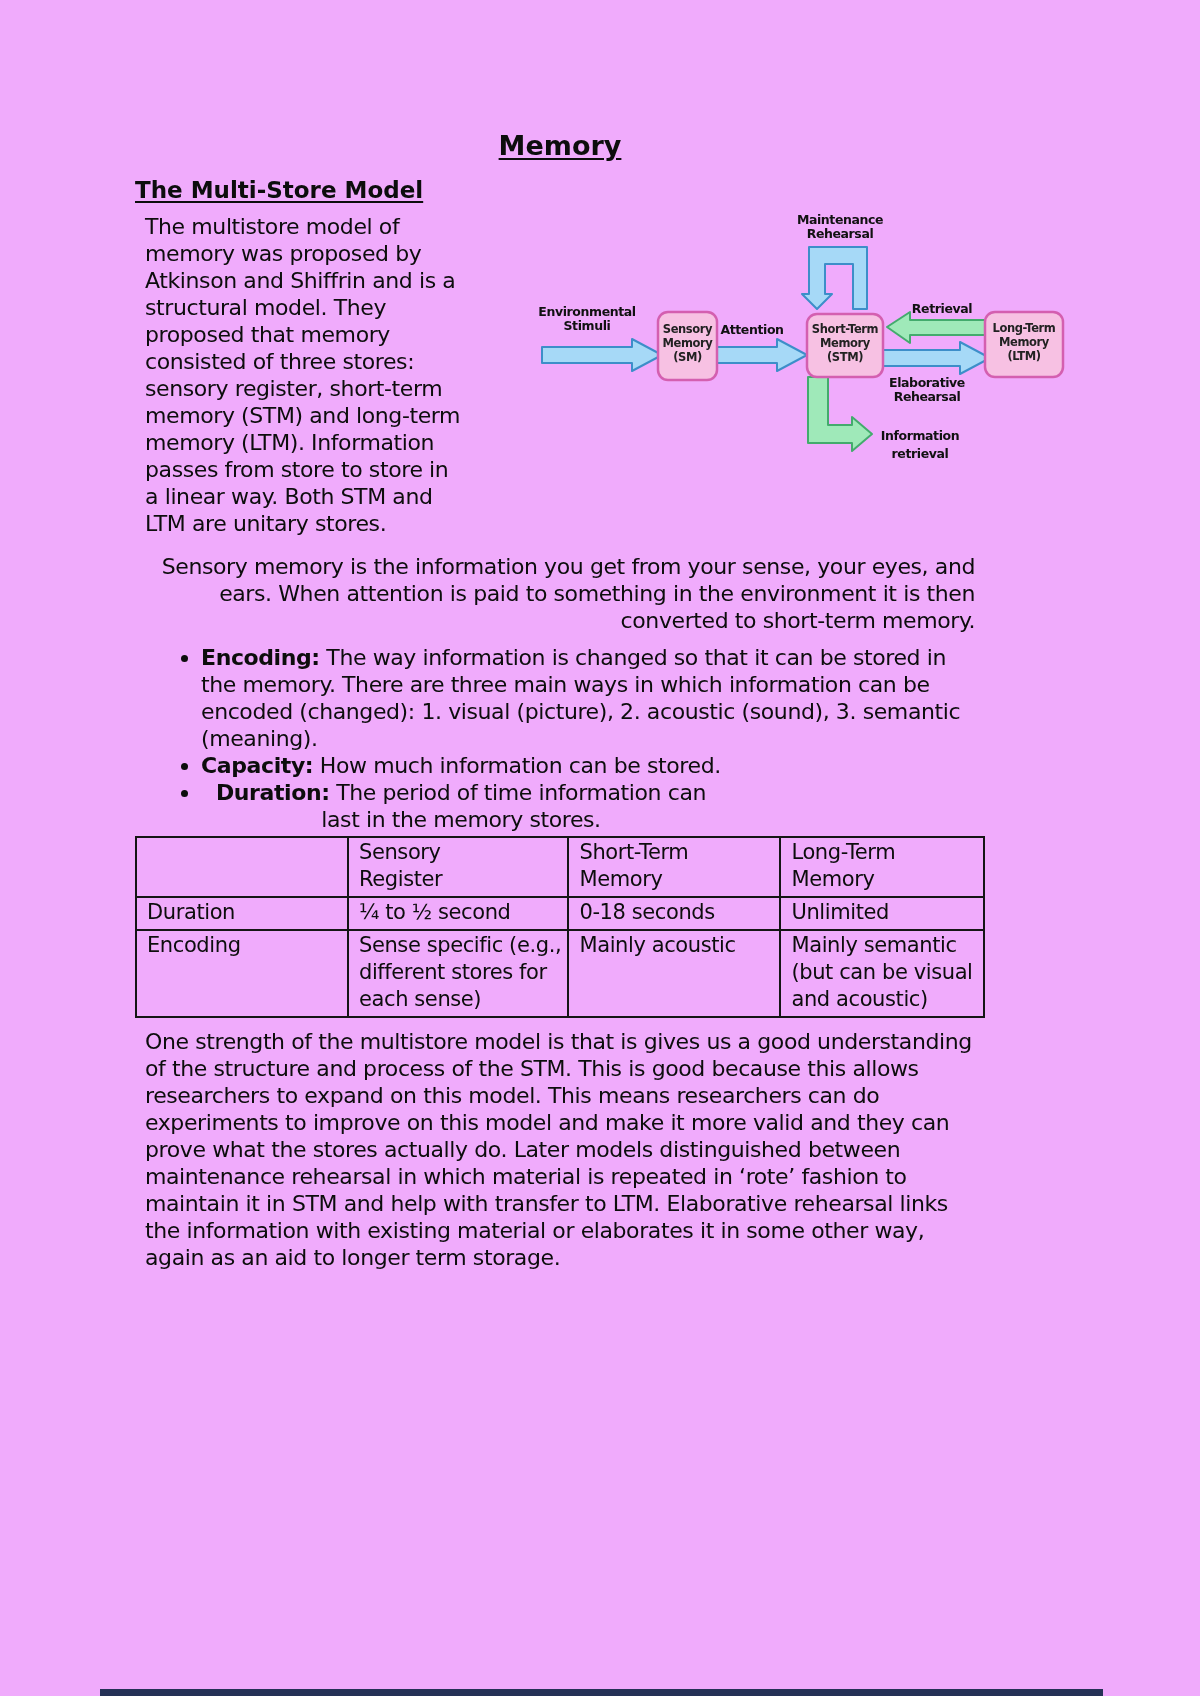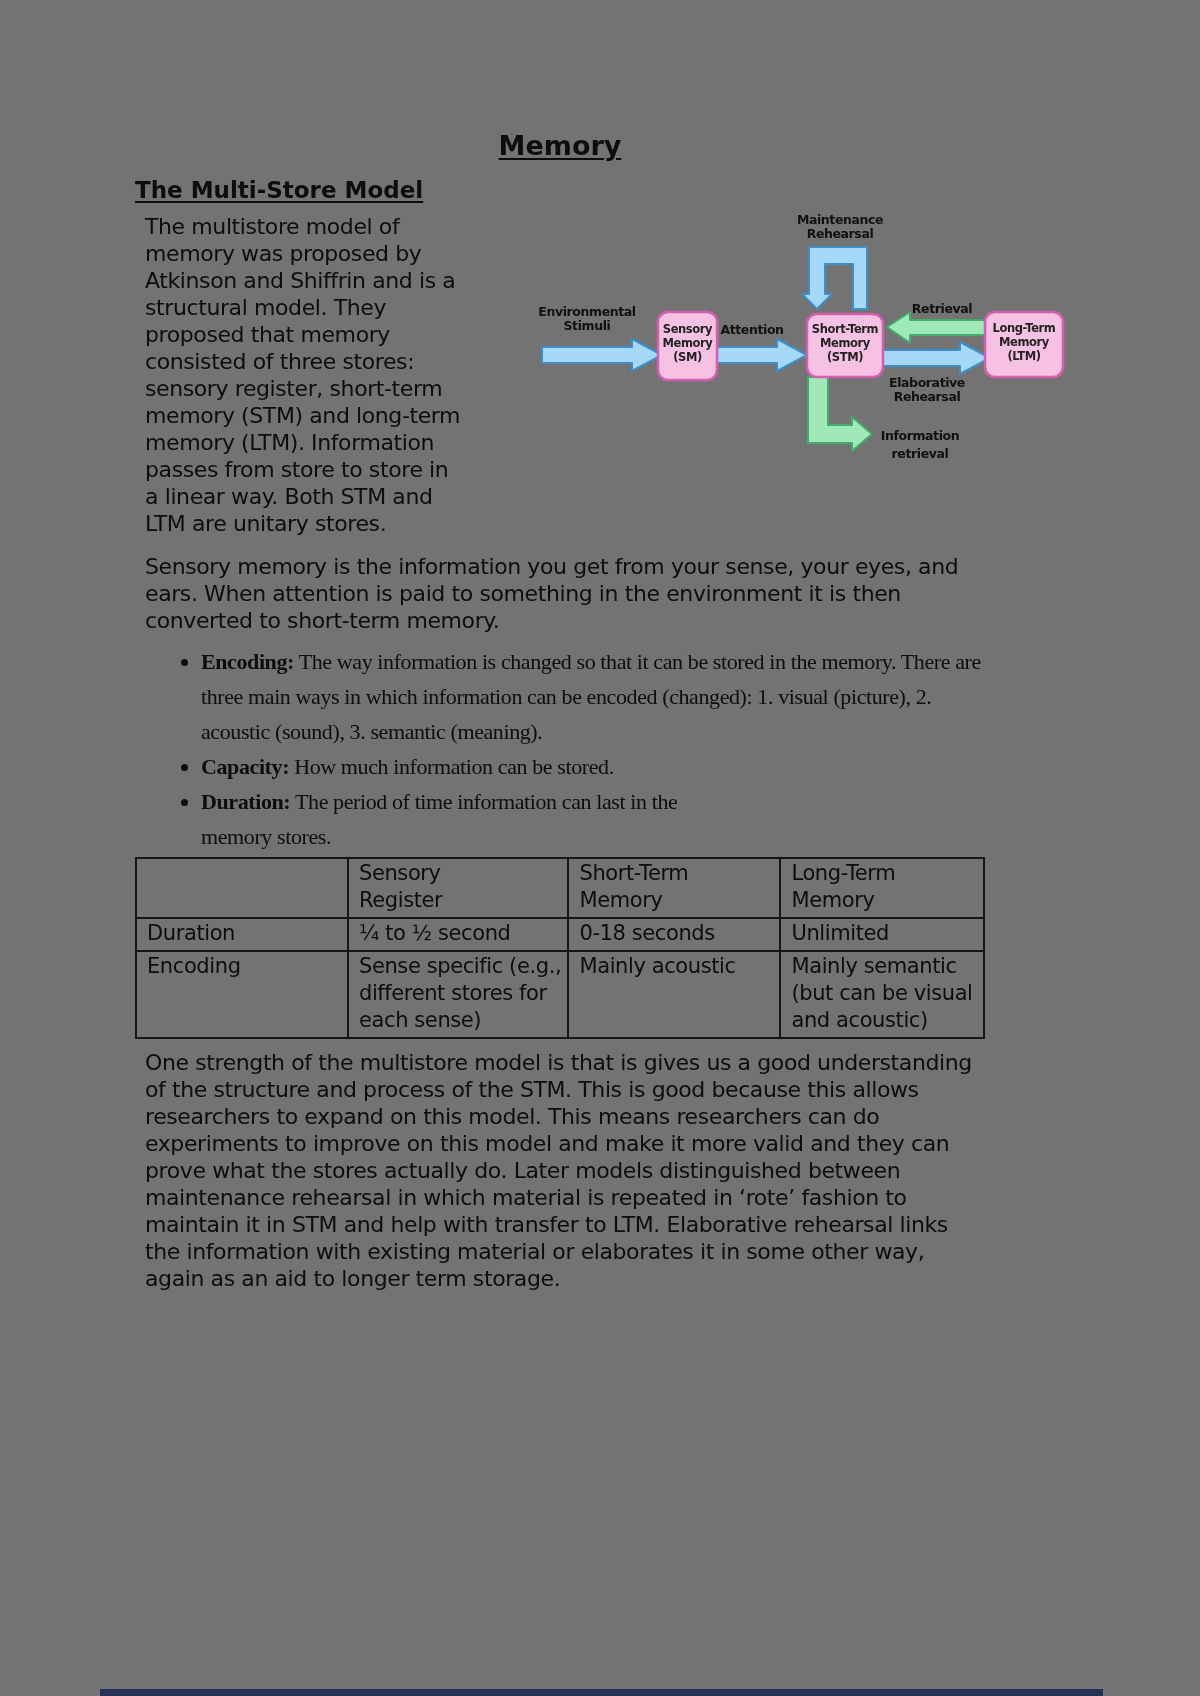--- a/index.html
+++ b/index.html
@@ -1,43 +1,43 @@
 <!DOCTYPE html>
 <html style="--blue-fill: #a6d9f7; --blue-stroke: #3d8ec9; --green-fill: #9fe9b9; --green-stroke: #43ab6d; --pink-fill: #f7c1e3; --pink-stroke: #d45fb0; --footer-bar: #253156;"><head>
 <meta charset="utf-8">
 <style>
   html,body { margin:0; padding:0; background:#ffffff; }
   .page {
-    position:relative; width:1200px; height:1696px; background:#737373;
+    position:relative; width:1200px; height:1696px; background:#f0abfc;
     font-family:"DejaVu Sans", sans-serif; color:#0d0d0d; overflow:hidden;
   }
   .content { position:absolute; left:135px; top:130px; width:850px; }
   .doc-title {
     text-align:center; font-size:27px; font-weight:700;
     text-decoration:underline; text-underline-offset:3px; margin:0 0 4px 0;
   }
   .doc-heading {
     font-size:23px; font-weight:700; text-decoration:underline;
     text-underline-offset:3px; margin:16px 0 3px 0;
   }
   .body-text { font-size:22px; line-height:27px; letter-spacing:-0.4px; }
   p.para { margin:10px; }
-  p.para-gap { margin-top:16px; }
+  p.para-gap { margin-top:16px;text-align:right; }
   .diagram-float { float:right; width:585px; height:285px; margin:-16px -80px 6px 14px; }
   .diagram-float svg { display:block; }
 
   .arrow-blue  { fill:var(--blue-fill,#a6d9f7);  stroke:var(--blue-stroke,#3d8ec9);  stroke-width:2; stroke-linejoin:round; }
   .arrow-green { fill:var(--green-fill,#9fe9b9); stroke:var(--green-stroke,#43ab6d); stroke-width:2; stroke-linejoin:round; }
   .memory-box  { fill:var(--pink-fill,#f7c1e3);  stroke:var(--pink-stroke,#d45fb0);  stroke-width:2.5; }
   .dlabel    { font-family:"DejaVu Sans",sans-serif; font-size:12.5px; font-weight:bold; fill:#111; text-anchor:middle; }
   .dbox-text { font-family:"DejaVu Sans",sans-serif; font-size:11.5px; font-weight:bold; fill:#222; text-anchor:middle; }
 
   ul.bullets { margin:0; padding-left:66px; }
-  ul.bullets li { line-height:35px;font-family:Liberation Serif, serif; }
-  .li-inner-narrow { max-width:520px; }
+  ul.bullets li { line-height:27px; }
+  .li-inner-narrow { max-width:520px;text-align:center; }
   b.bullet-label { font-weight:bold; }
 
   table.mem {
     border-collapse:collapse; width:850px; table-layout:fixed; margin-top:3px;
   }
   table.mem td, table.mem th {
     border:2px solid #151515; font-size:21px; line-height:27px;
     letter-spacing:-0.4px; padding:1px 6px 3px 10px; vertical-align:top;
     text-align:left; font-weight:normal;
   }

